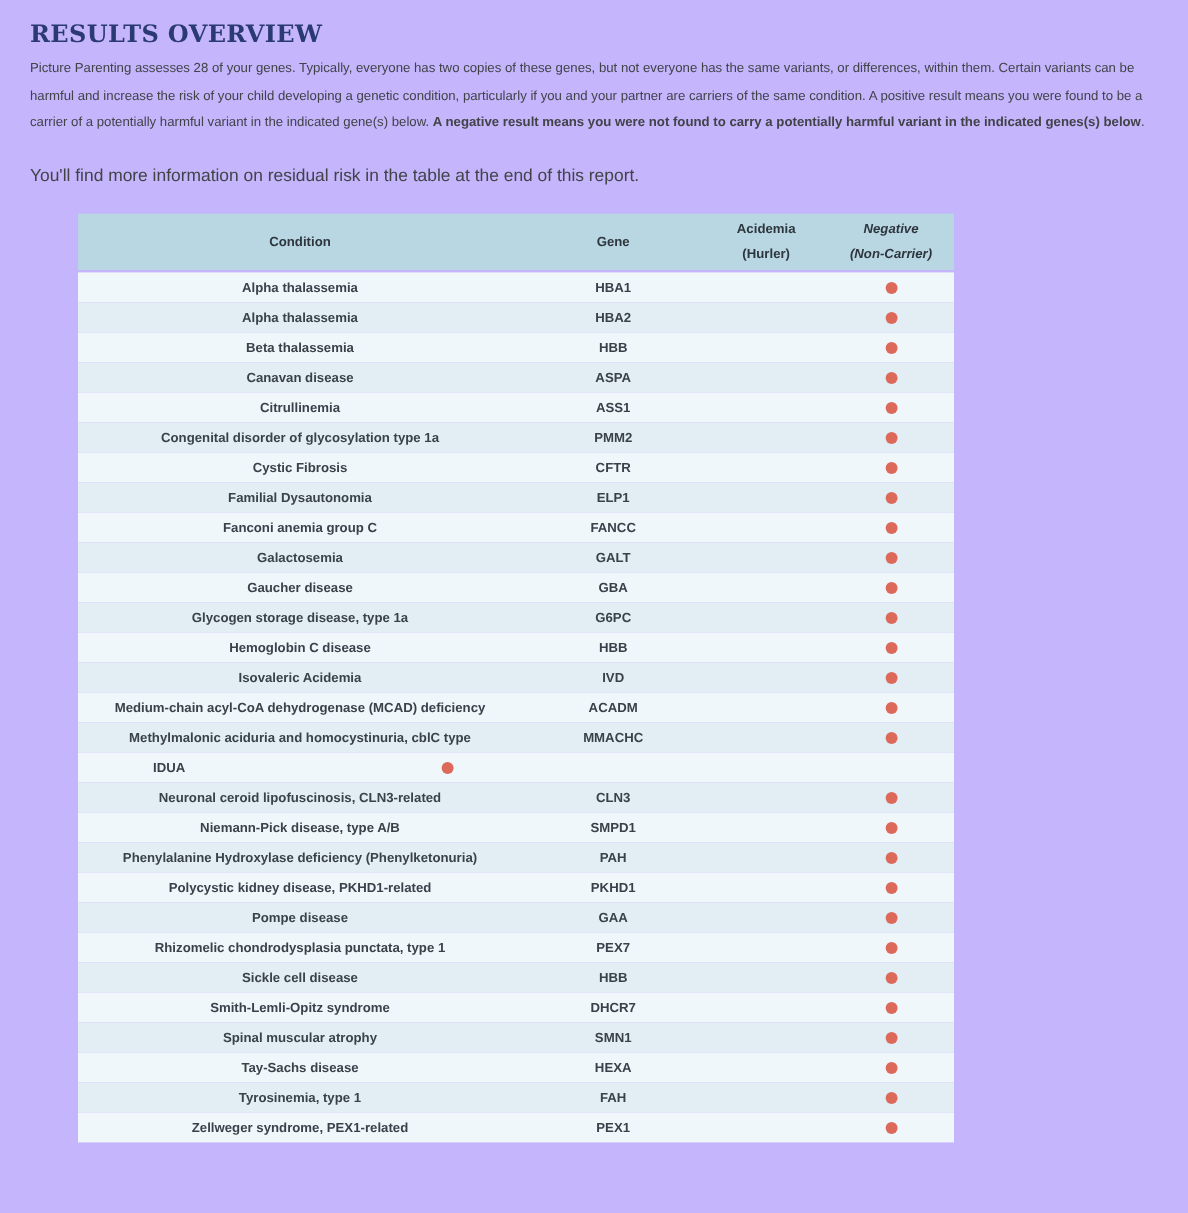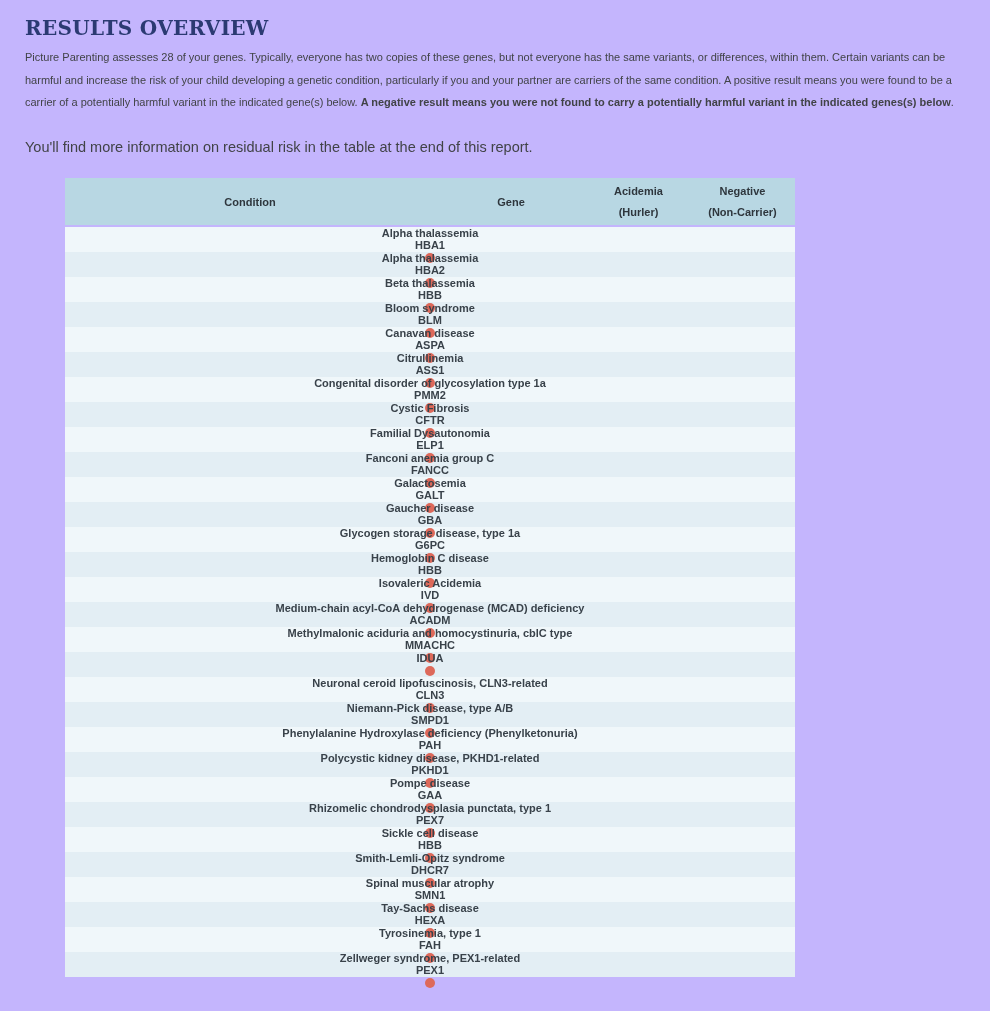--- a/index.html
+++ b/index.html
@@ -44,27 +44,26 @@
     height: 47px;
     background: var(--header-bg, #b8d7e3);
     font-weight: 700;
     color: #2e363d;
     margin-bottom: 2px;
   }
   .th, .td { text-align: center; }
   .col-condition { width: 370px; }
   .col-gene      { width: 152px; }
   .col-positive  { width: 103px; }
-  .col-negative  { width: 105px; }
+  .col-negative  { width: 105px; font-style: italic; }
   .th .line { line-height: 21px; }
   .tr {
     display: flex;
     align-items: center;
     height: 25px;
-    flex-direction: column;
   }
   .tr:nth-child(odd)  { background: var(--row-odd, #f0f7fa); }
   .tr:nth-child(even) { background: var(--row-even, #e3eef4); }
   .td {
     font-weight: 700;
     color: #39424a;
   }
   .dot {
     display: inline-block;
     width: 10px; height: 10px;
@@ -110,26 +109,20 @@
           <div class="td col-positive"></div>
           <div class="td col-negative"><div class="dot"></div></div>
         </div>
         <div class="tr">
           <div class="td col-condition">Beta thalassemia</div>
           <div class="td col-gene">HBB</div>
           <div class="td col-positive"></div>
           <div class="td col-negative"><div class="dot"></div></div>
         </div>
         <div class="tr">
-          <div class="td col-condition">Bloom syndrome</div>
-          <div class="td col-gene">BLM</div>
-          <div class="td col-positive"></div>
-          <div class="td col-negative"><div class="dot"></div></div>
-        </div>
-        <div class="tr">
           <div class="td col-condition">Canavan disease</div>
           <div class="td col-gene">ASPA</div>
           <div class="td col-positive"></div>
           <div class="td col-negative"><div class="dot"></div></div>
         </div>
         <div class="tr">
           <div class="td col-condition">Citrullinemia</div>
           <div class="td col-gene">ASS1</div>
           <div class="td col-positive"></div>
           <div class="td col-negative"><div class="dot"></div></div>

